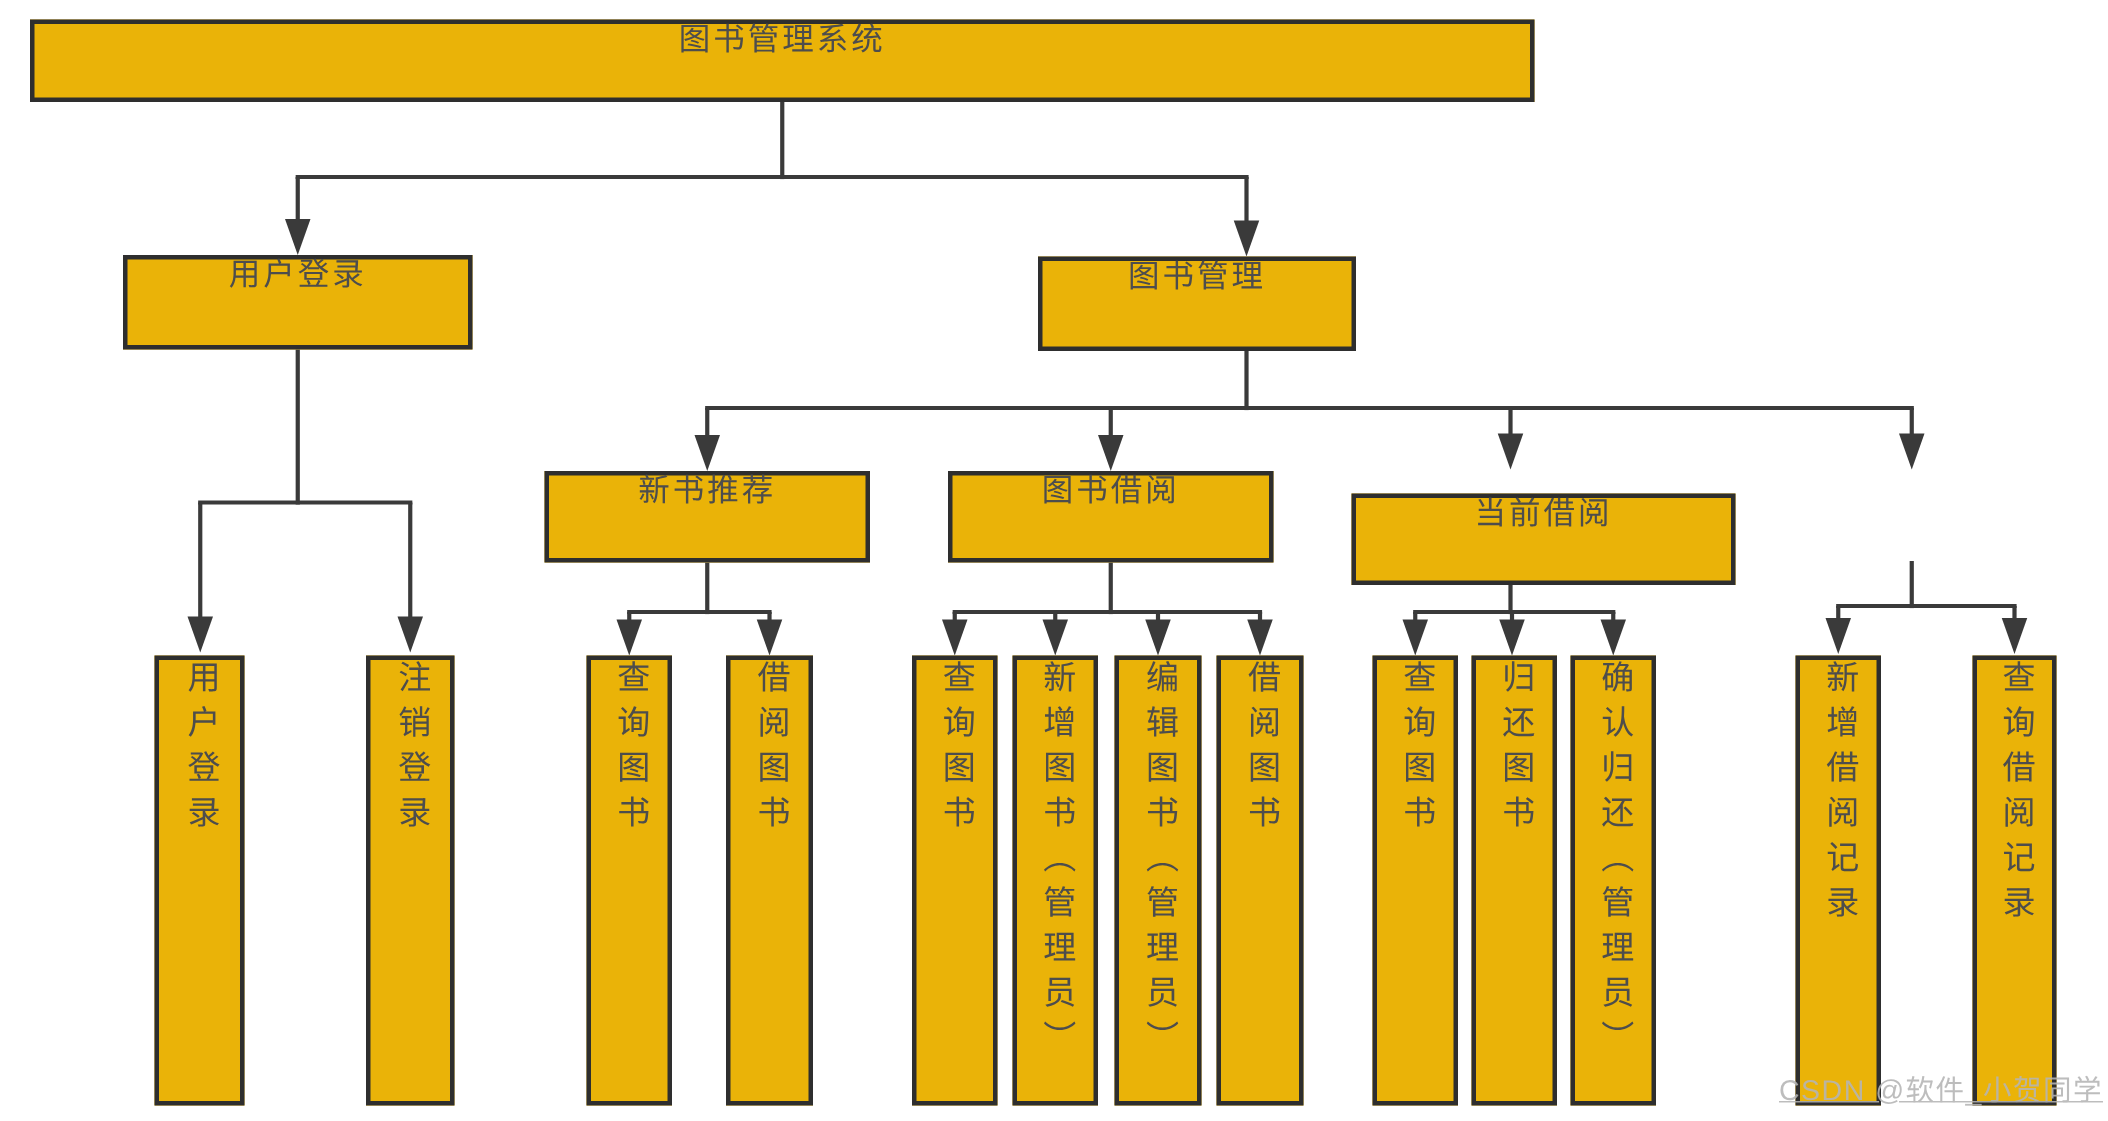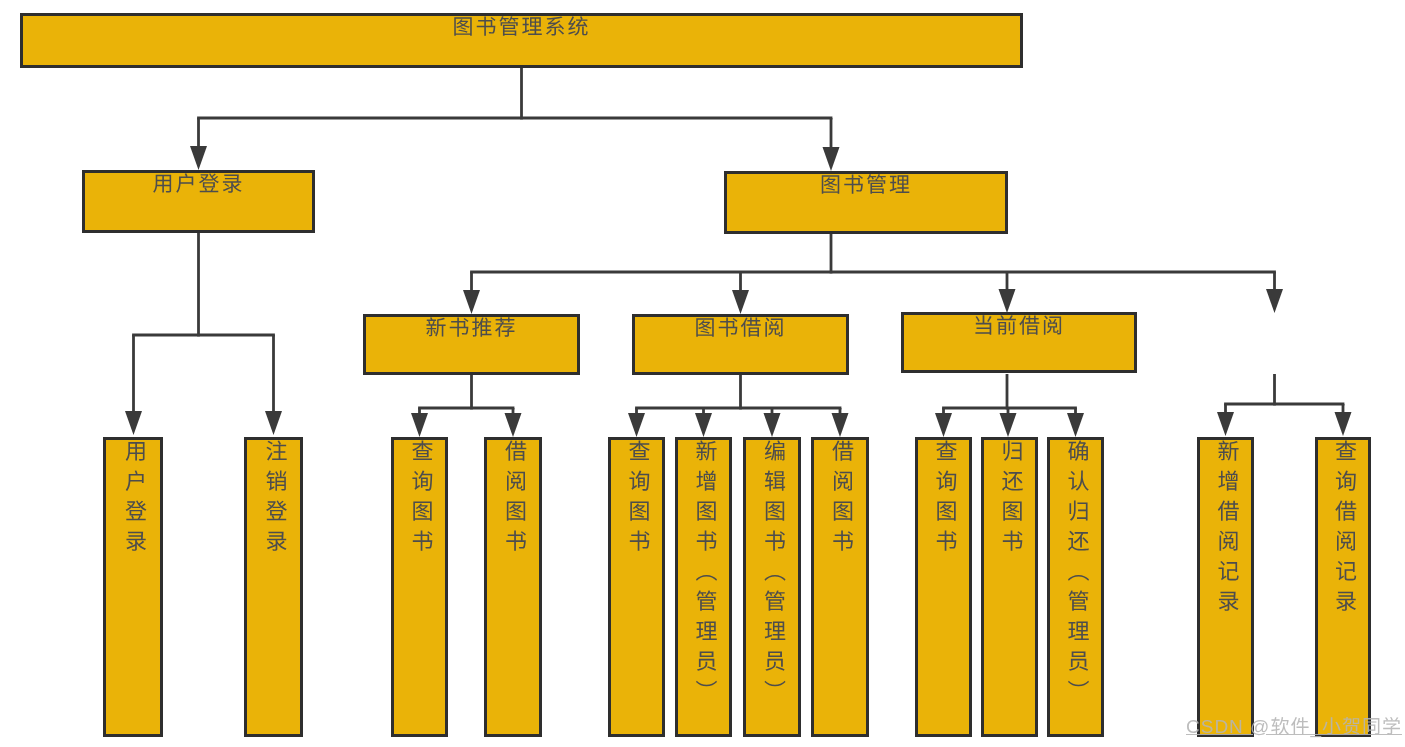--- a/index.html
+++ b/index.html
@@ -134,31 +134,31 @@
     </g>
   </svg>
 
   <div class="node" style="left:20px;top:13px;width:1003px;height:55px">
     <span>图书管理系统</span>
   </div>
 
   <div class="node" style="left:82px;top:170px;width:233px;height:63px">
     <span>用户登录</span>
   </div>
-  <div class="node" style="left:724px;top:171px;width:284px;height:63px">
+  <div class="node" style="left:692px;top:171px;width:212px;height:63px">
     <span>图书管理</span>
   </div>
 
   <div class="node" style="left:632px;top:314px;width:217px;height:61px">
     <span>图书借阅</span>
   </div>
   <div class="node" style="left:363px;top:314px;width:217px;height:61px">
     <span>新书推荐</span>
   </div>
-  <div class="node" style="left:901px;top:312px;width:236px;height:61px">
+  <div class="node" style="left:901px;top:329px;width:256px;height:61px">
     <span>当前借阅</span>
   </div>
 
   <div class="node v" style="left:103px;top:437px;width:60px;height:300px">
     <span>用户登录</span>
   </div>
   <div class="node v" style="left:244px;top:437px;width:59px;height:300px">
     <span>注销登录</span>
   </div>
 

